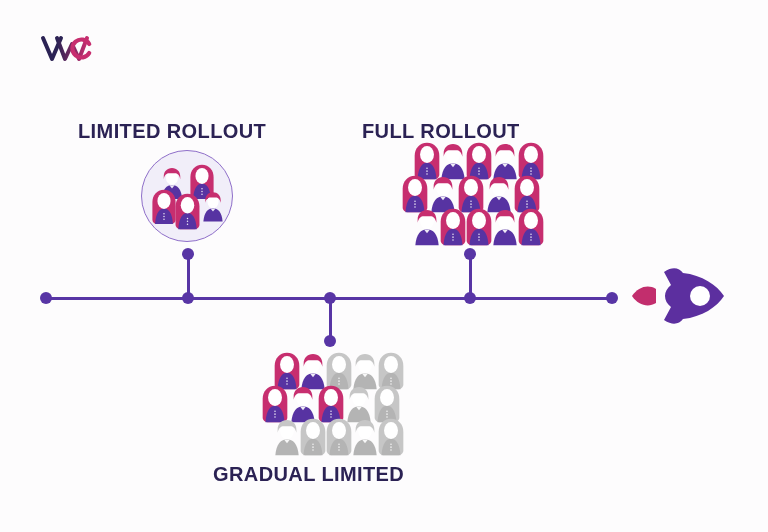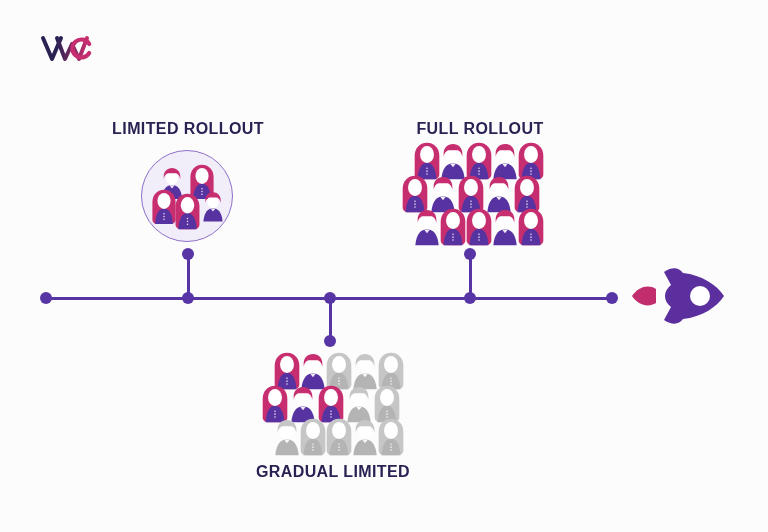--- a/index.html
+++ b/index.html
@@ -3,25 +3,25 @@
 <meta charset="utf-8">
 <style>
   html,body{margin:0;padding:0;background:#ffffff;}
   .canvas{
     position:relative;width:768px;height:532px;background:#fdfcfd;
     font-family:"Liberation Sans",sans-serif;overflow:hidden;
   }
   .sr{position:absolute;width:1px;height:1px;overflow:hidden;clip:rect(0 0 0 0);white-space:nowrap;}
   .logo{position:absolute;left:40px;top:30px;width:68px;height:36px;}
   .stage-label{
-    position:absolute;font-weight:700;font-size:16px;letter-spacing:.4px;
-    color:var(--label,#2b2254);text-align:center;white-space:nowrap;
+    position:absolute;font-weight:700;font-size:20px;letter-spacing:.4px;
+    color:var(--label,#2b2254);text-align:left;white-space:nowrap;
   }
   #label-limited{left:78px;top:120px;width:220px;}
-  #label-full{left:370px;top:120px;width:220px;}
+  #label-full{left:362px;top:120px;width:220px;}
   #label-gradual{left:213px;top:463px;width:240px;}
   .limited-circle{
     position:absolute;left:141px;top:150px;width:92px;height:92px;border-radius:50%;
     background:var(--circle-fill,#f1eef9);border:1px solid var(--circle-border,#8f6fc9);
     box-sizing:border-box;
   }
   .crowd{position:absolute;}
   #crowd-full{left:398px;top:141px;width:150px;height:106px;}
   #crowd-gradual{left:258px;top:351px;width:150px;height:106px;}
   .avatar{position:absolute;}

